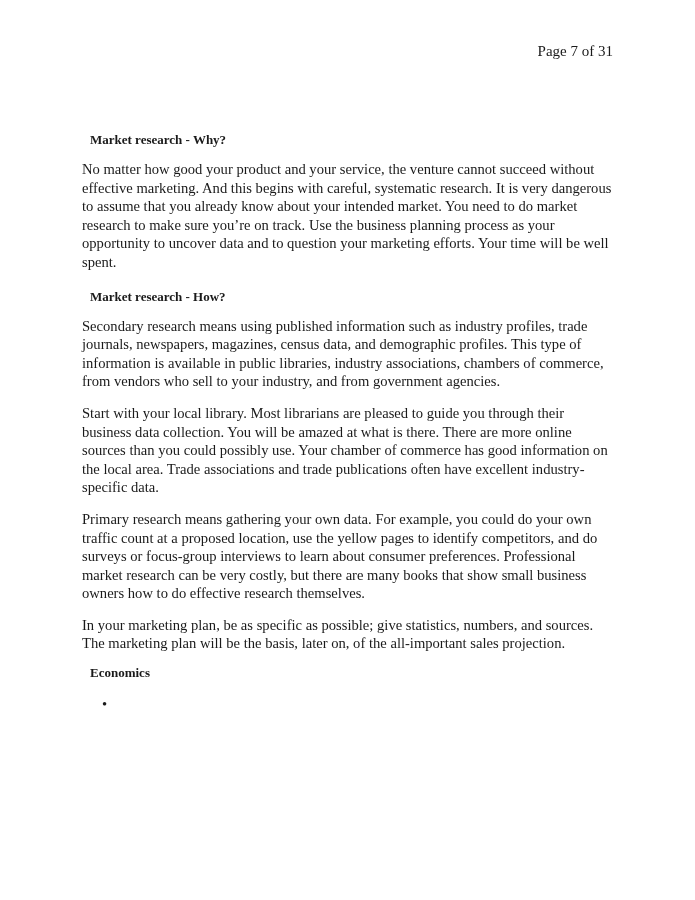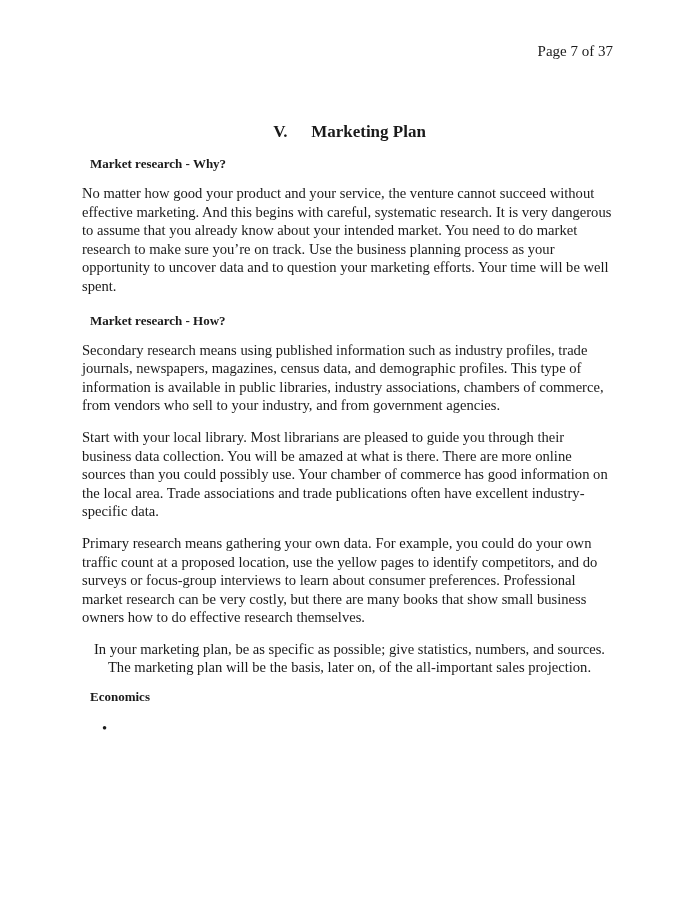--- a/index.html
+++ b/index.html
@@ -19,34 +19,31 @@
     text-align: center; font-weight: bold; font-size: 17px;
     line-height: 24px; margin: 0 0 8px 0;
   }
   .section-title .num { display: inline-block; width: 38px; text-align: left; }
   h2 {
     font-size: 13px; font-weight: bold; margin: 8px; line-height: 24px;
   }
   p {
     font-size: 14.6px; line-height: 18.6px; margin: 0 0 13px 0;
   }
-  p.tight { margin-bottom: 8px; text-align: center; }
+  p.tight { margin-bottom: 8px; }
   ul { margin: 10px 0 0 0; padding-left: 40px; list-style: none; }
   li { font-size: 14.6px; line-height: 18.6px; position: relative; }
   li .bullet { position: absolute; left: -20px; top: 0; }
 </style>
 </head>
 <body>
 
-<div class="page-number">Page 7 of 37</div>
+<div class="page-number">Page 7 of 31</div>
 
 <div class="content">
-  <div class="section-title">
-    <span class="num">V.</span><span>Marketing Plan</span>
-  </div>
 
   <h2>Market research - Why?</h2>
   <p>No matter how good your product and your service, the venture cannot succeed without effective marketing. And this begins with careful, systematic research. It is very dangerous to assume that you already know about your intended market. You need to do market research to make sure you’re on track. Use the business planning process as your opportunity to uncover data and to question your marketing efforts. Your time will be well spent.</p>
 
   <h2>Market research - How?</h2>
   <p>Secondary research means using published information such as industry profiles, trade journals, newspapers, magazines, census data, and demographic profiles. This type of information is available in public libraries, industry associations, chambers of commerce, from vendors who sell to your industry, and from government agencies.</p>
   <p>Start with your local library. Most librarians are pleased to guide you through their business data collection. You will be amazed at what is there. There are more online sources than you could possibly use. Your chamber of commerce has good information on the local area. Trade associations and trade publications often have excellent industry-specific data.</p>
   <p>Primary research means gathering your own data. For example, you could do your own traffic count at a proposed location, use the yellow pages to identify competitors, and do surveys or focus-group interviews to learn about consumer preferences. Professional market research can be very costly, but there are many books that show small business owners how to do effective research themselves.</p>
   <p class="tight">In your marketing plan, be as specific as possible; give statistics, numbers, and sources. The marketing plan will be the basis, later on, of the all-important sales projection.</p>
 

